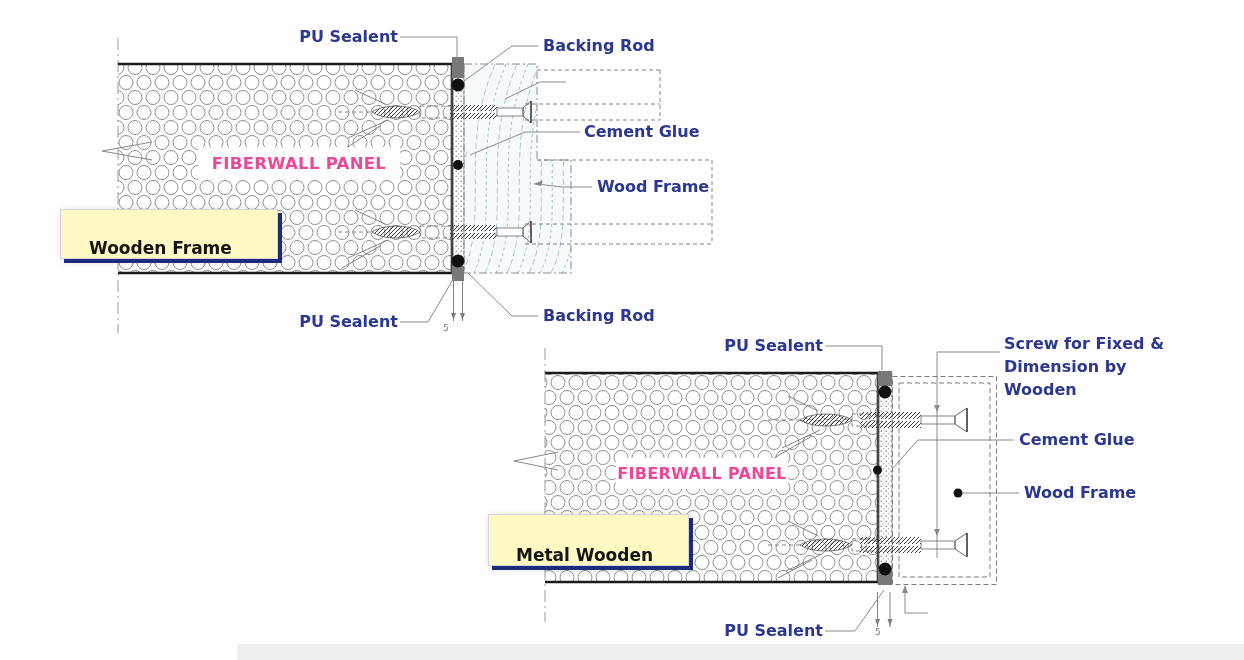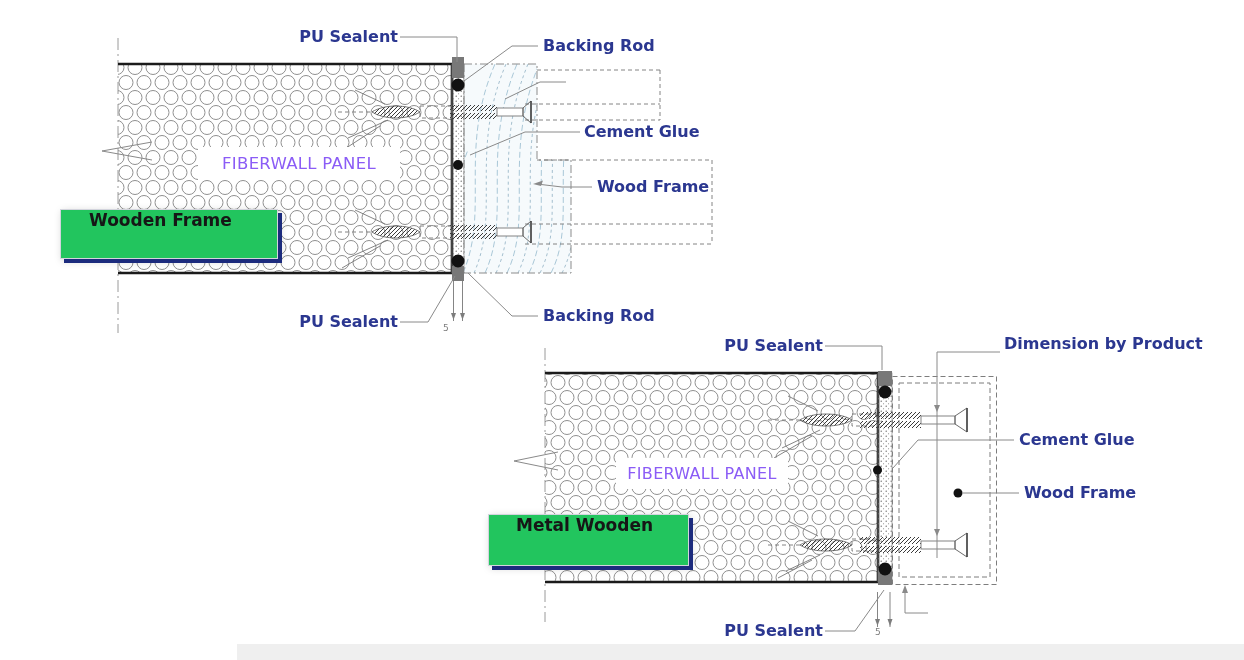--- a/index.html
+++ b/index.html
@@ -8,28 +8,28 @@
   .canvas svg{position:absolute;left:0;top:0;}
 
   
   .callout{position:absolute;font-size:16px;font-weight:600;color:#2b3790;
            white-space:nowrap;line-height:19px;}
   .callout.small{font-size:15.5px;letter-spacing:-0.2px;}
   .callout.right{text-align:right;width:110px;}
   .callout.two-line{line-height:23px;white-space:normal;width:200px;}
 
   
-  .panel-name{position:absolute;background:#ffffff;color:#8b5cf6;font-weight:normal;
+  .panel-name{position:absolute;background:#ffffff;color:#ec4899;font-weight:bold;
               font-size:16.5px;letter-spacing:0.3px;display:flex;align-items:center;
               justify-content:center;white-space:nowrap;}
 
   
-  .frame-box{position:absolute;background:#22c55e;border:1px solid #d3d4dd;
+  .frame-box{position:absolute;background:#fef9c3;border:1px solid #d3d4dd;
              box-shadow:4px 4px 0 #1c2b7d,2px 2px 8px rgba(0,0,0,.18);
-             display:flex;align-items:flex-start;font-size:17px;font-weight:bold;
+             display:flex;align-items:flex-end;font-size:17px;font-weight:bold;
              color:#161616;white-space:nowrap;}
 
   
   .dim{position:absolute;font-size:9px;color:#7d7d7d;line-height:9px;}
 
   
   .ln   {stroke:#8a8a8a;stroke-width:1;fill:none;}
   .cl   {stroke:#9a9a9a;stroke-width:1;stroke-dasharray:12 4 2 4;fill:none;}
   .pb   {stroke:#1b1b1b;stroke-width:2.6;fill:none;}
   .thin {stroke:#777777;stroke-width:0.9;fill:none;}
@@ -239,21 +239,22 @@
   <div class="dim" style="left:443px;top:324px;">5</div>
 
   <div class="panel-name" style="left:198px;top:147px;width:202px;height:33px;">FIBERWALL PANEL</div>
 
   <div class="frame-box" style="left:60px;top:209px;width:188px;height:48px;padding-left:28px;">
     <span>Wooden Frame</span>
   </div>
 
   <div class="callout right" style="left:713px;top:336px;">PU Sealent</div>
   <div class="callout two-line" style="left:1004px;top:332px;">
-    <div>Dimension by Product</div>
+    <div>Screw for Fixed &amp;</div>
+    <div>Dimension by Wooden</div>
   </div>
   <div class="callout" style="left:1019px;top:430px;">Cement Glue</div>
   <div class="callout" style="left:1024px;top:483px;">Wood Frame</div>
   <div class="callout right" style="left:713px;top:621px;">PU Sealent</div>
   <div class="dim" style="left:875px;top:628px;">5</div>
 
   <div class="panel-name" style="left:616px;top:458px;width:172px;height:31px;font-size:16px;">FIBERWALL PANEL</div>
 
   <div class="frame-box" style="left:488px;top:514px;width:172px;height:50px;padding-left:27px;">
     <span>Metal Wooden</span>

